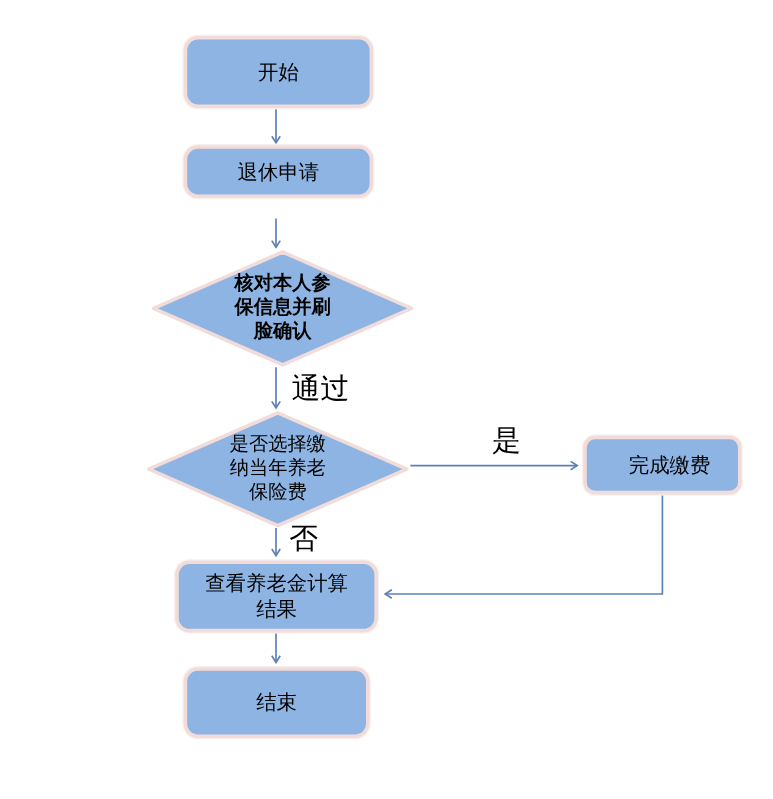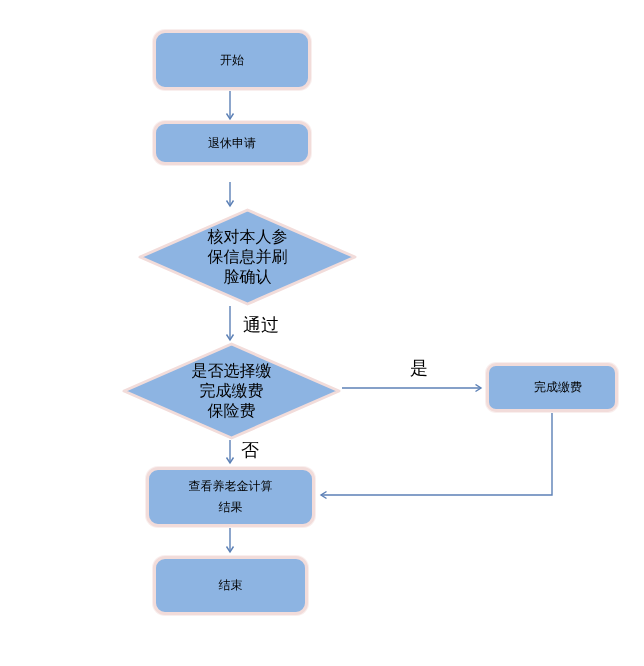--- a/index.html
+++ b/index.html
@@ -18,42 +18,42 @@
   .canvas{position:absolute;left:0;top:0;width:644px;height:666px;}
   svg.edges{position:absolute;left:0;top:0;width:644px;height:666px;z-index:1;}
   .edge-stroke{stroke:var(--arrow);stroke-width:1.4;fill:none;}
   .node{
     position:absolute;z-index:2;
     background:var(--node-fill);
     border:3px solid var(--node-border);
     border-radius:12px;
     box-shadow:0 0 0 1px rgba(242,220,218,0.45);
     display:flex;align-items:center;justify-content:center;
-    text-align:center;font-size:12px;line-height:21px;
+    text-align:center;font-size:17px;line-height:21px;
     white-space:pre-line;color:#000;
     box-sizing:border-box;
   }
   #node-start {left:153px;top:30px; width:158px;height:60px;}
   #node-apply {left:153px;top:121px;width:158px;height:44px;}
   #node-pay   {left:486px;top:363px;width:132px;height:49px;border-radius:10px;padding-left:12px;}
   #node-result{left:146px;top:467px;width:169px;height:60px;}
   #node-end   {left:153px;top:556px;width:155px;height:59px;}
   .diamond-wrap{position:absolute;z-index:2;}
-  #diamond-verify{left:138px;top:209px;width:219px;height:96px;}
+  #diamond-verify{left:126px;top:209px;width:219px;height:96px;font-weight:bold;}
   #diamond-choose{left:122px;top:343px;width:219px;height:96px;}
   .diamond-wrap svg{display:block;width:100%;height:100%;overflow:visible;}
   .diamond-shape{fill:var(--node-fill);stroke:var(--node-border);stroke-width:3;stroke-linejoin:round;}
   .diamond-label{
     position:absolute;left:0;top:0;width:100%;height:100%;
     display:flex;align-items:center;justify-content:center;
     text-align:center;font-size:16px;line-height:20px;
     white-space:pre-line;color:#000;
   }
   .edge-label{
-    position:absolute;z-index:3;font-size:18px;color:var(--label-text);
+    position:absolute;z-index:3;font-size:24px;color:var(--label-text);
     line-height:18px;
   }
   #label-pass{left:243px;top:316px;}
   #label-yes {left:410px;top:359px;}
   #label-no  {left:241px;top:441px;}
 </style>
 </head>
 <body style="background: rgb(255, 255, 255);">
 
 <div class="canvas">
@@ -88,21 +88,21 @@
     <div class="diamond-label">核对本人参
 保信息并刷
 脸确认</div>
   </div>
 
   <div class="diamond-wrap" id="diamond-choose">
     <svg viewBox="0 0 219 96" preserveAspectRatio="none">
       <polygon class="diamond-shape" points="109.5,1 217,48 109.5,95 2,48"></polygon>
     </svg>
     <div class="diamond-label">是否选择缴
-完成缴费
+纳当年养老
 保险费</div>
   </div>
 
   <div class="node" id="node-pay">
     <span>完成缴费</span>
   </div>
 
   <div class="node" id="node-end">
     <span>结束</span>
   </div>

